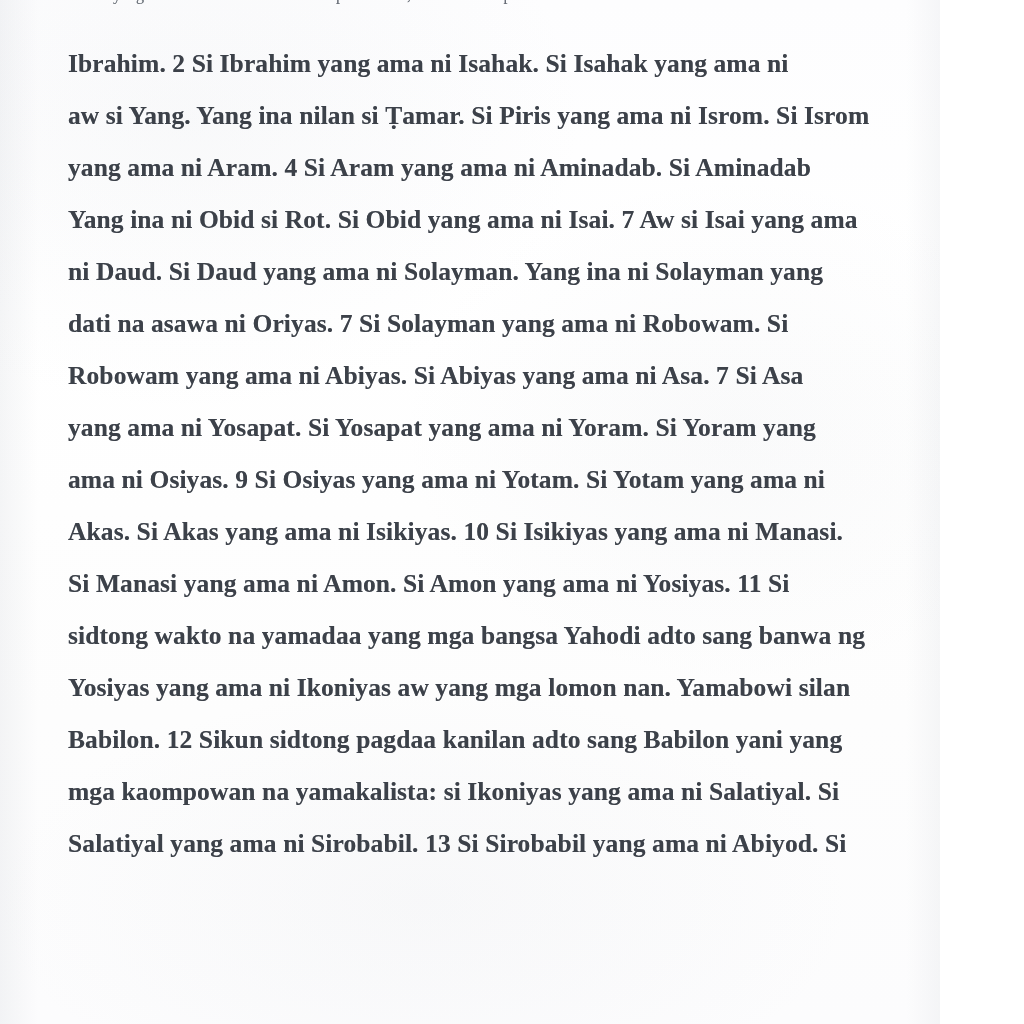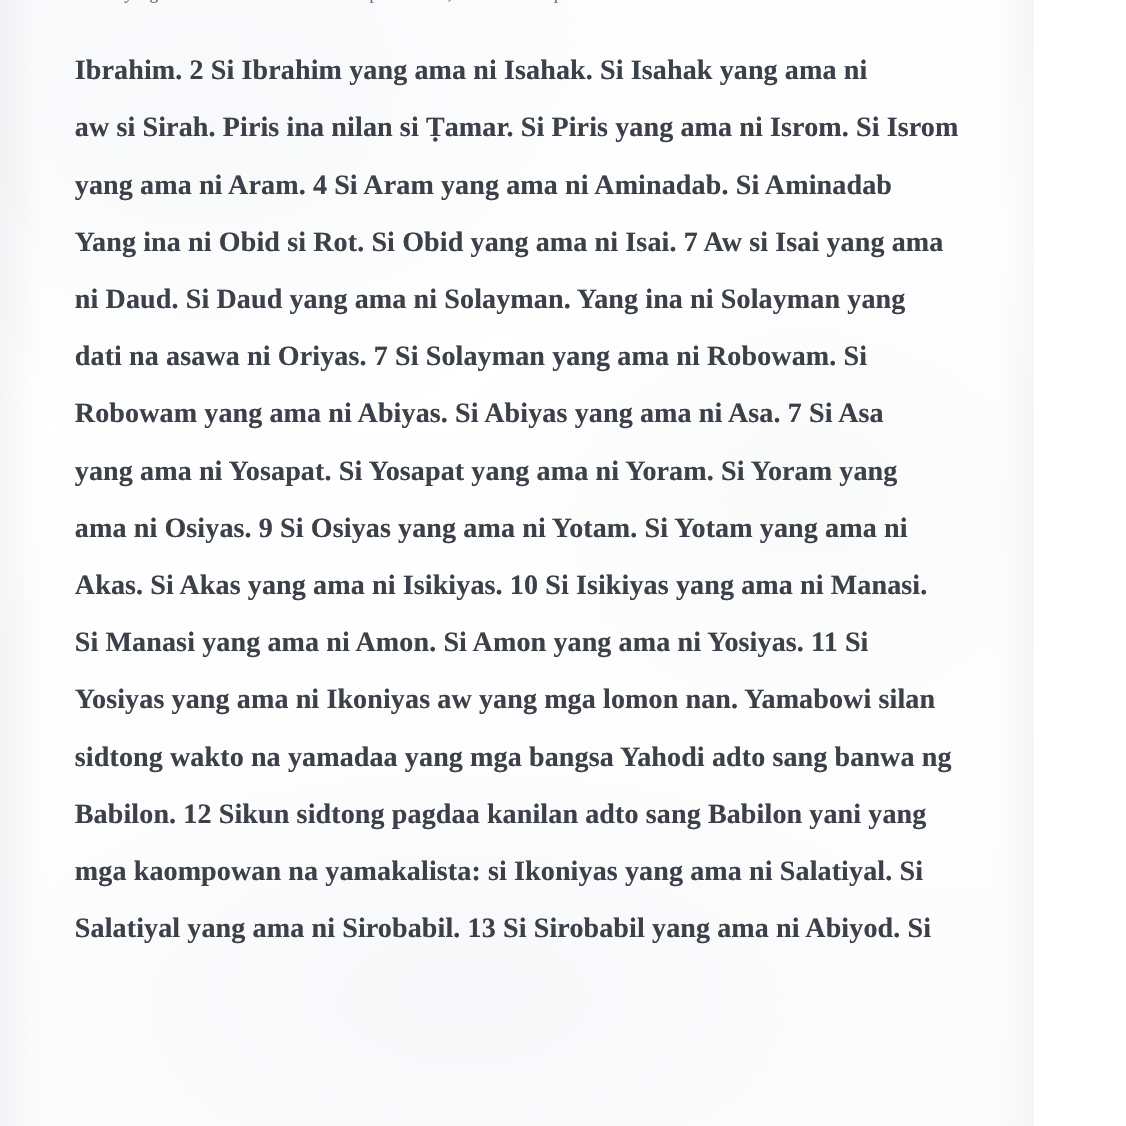--- a/index.html
+++ b/index.html
@@ -99,32 +99,32 @@
   <div id="paper-texture"></div>
   <div id="scan-edges"></div>
 
   <div class="clipped-top">
     <div class="text-line">1 Yani yang tarsila ni Isa Almasi. Si Isa topo ni Daud, aw si Daud topo ni</div>
   </div>
 
   <div id="text-column">
     <div class="text-line">&nbsp;</div>
     <div class="text-line">Ibrahim.   2 Si Ibrahim yang ama ni Isahak. Si Isahak yang ama ni</div>
-    <div class="text-line">aw si Sirah. Piris ina nilan si Ṭamar. Si Piris yang ama ni Isrom. Si Isrom</div>
+    <div class="text-line">aw si Yang. Yang ina nilan si Ṭamar. Si Piris yang ama ni Isrom. Si Isrom</div>
     <div class="text-line">yang ama ni Aram.   4 Si Aram yang ama ni Aminadab. Si Aminadab</div>
     <div class="text-line">Yang ina ni Obid si Rot. Si Obid yang ama ni Isai.   7 Aw si Isai yang ama</div>
     <div class="text-line">ni Daud. Si Daud yang ama ni Solayman. Yang ina ni Solayman yang</div>
     <div class="text-line">dati na asawa ni Oriyas.   7 Si Solayman yang ama ni Robowam. Si</div>
     <div class="text-line">Robowam yang ama ni Abiyas. Si Abiyas yang ama ni Asa.   7 Si Asa</div>
     <div class="text-line">yang ama ni Yosapat. Si Yosapat yang ama ni Yoram. Si Yoram yang</div>
     <div class="text-line">ama ni Osiyas.   9 Si Osiyas yang ama ni Yotam. Si Yotam yang ama ni</div>
     <div class="text-line">Akas. Si Akas yang ama ni Isikiyas.   10 Si Isikiyas yang ama ni Manasi.</div>
     <div class="text-line">Si Manasi yang ama ni Amon. Si Amon yang ama ni Yosiyas.   11 Si</div>
+    <div class="text-line">sidtong wakto na yamadaa yang mga bangsa Yahodi adto sang banwa ng</div>
     <div class="text-line">Yosiyas yang ama ni Ikoniyas aw yang mga lomon nan. Yamabowi silan</div>
-    <div class="text-line">sidtong wakto na yamadaa yang mga bangsa Yahodi adto sang banwa ng</div>
     <div class="text-line">Babilon.   12 Sikun sidtong pagdaa kanilan adto sang Babilon yani yang</div>
     <div class="text-line">mga kaompowan na yamakalista: si Ikoniyas yang ama ni Salatiyal. Si</div>
     <div class="text-line">Salatiyal yang ama ni Sirobabil.   13 Si Sirobabil yang ama ni Abiyod. Si</div>
   </div>
 
   <div id="bottom-partial">Abiyod yang ama ni Ilyakim. Si Ilyakim yang ama ni Asor.</div>
 
 </div>
 
 </body></html>

